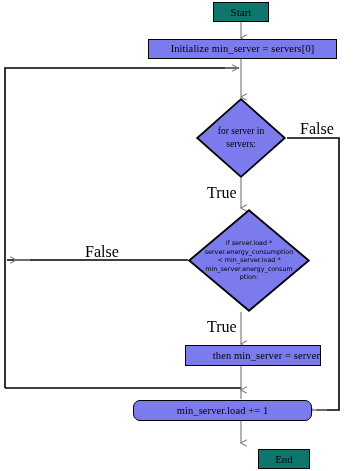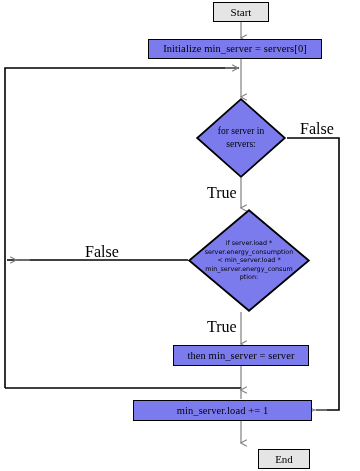--- a/index.html
+++ b/index.html
@@ -33,21 +33,21 @@
     z-index: 3;
   }
   .proc {
     background: #7b7bee;
     border: 1.6px solid #000000;
     font-size: 10.5px;
     line-height: 1.1;
     letter-spacing: 0.1px;
   }
   .terminal {
-    background: #e5e5e5;
+    background: #0f766e;
     border: 1.6px solid #000000;
     font-size: 11px;
   }
   .diamond-wrap {
     position: absolute;
     z-index: 3;
   }
   .diamond-wrap svg {
     position: absolute;
     left: 0;
@@ -130,21 +130,21 @@
 
     <line x1="241" y1="388" x2="241" y2="399" stroke="#8a8a8a" stroke-width="1.3"></line>
 
     <line x1="241" y1="421" x2="241" y2="443" stroke="#8a8a8a" stroke-width="1.3" marker-end="url(#arrowDown)"></line>
   </svg>
 
   <div class="node terminal" style="left:213px; top:2px; width:56px; height:20px;">
     <span>Start</span>
   </div>
 
-  <div class="node proc" style="left:148px; top:39px; width:174px; height:20px;">
+  <div class="node proc" style="left:148px; top:39px; width:189px; height:20px;">
     <span>Initialize min_server = servers[0]</span>
   </div>
 
   <div class="diamond-wrap" style="left:188px; top:209px; width:122px; height:103px;">
     <svg width="122" height="103" viewBox="0 0 122 103" xmlns="http://www.w3.org/2000/svg">
       <polygon points="61,1.2 120.8,51.5 61,101.8 1.2,51.5" fill="#7b7bee" stroke="#000000" stroke-width="1.8"></polygon>
     </svg>
     <div class="diamond-label d2-label">if server.load *
 server.energy_consumption
 &lt; min_server.load *
@@ -153,25 +153,25 @@
   </div>
 
   <div class="diamond-wrap" style="left:196px; top:98px; width:90px; height:80px;">
     <svg width="90" height="80" viewBox="0 0 90 80" xmlns="http://www.w3.org/2000/svg">
       <polygon points="45,1.2 88.8,40 45,78.8 1.2,40" fill="#7b7bee" stroke="#000000" stroke-width="1.8"></polygon>
     </svg>
     <div class="diamond-label d1-label">for server in
 servers:</div>
   </div>
 
-  <div class="node proc" style="left:173px; top:345px; width:136px; height:21px;">
+  <div class="node proc" style="left:185px; top:345px; width:136px; height:21px;justify-content:flex-end;">
     <span>then min_server = server</span>
   </div>
 
-  <div class="node proc" style="left:133px; top:400px; width:179px; height:21px;">
+  <div class="node proc" style="left:133px; top:400px; width:179px; height:21px;border-radius:7px;">
     <span>min_server.load += 1</span>
   </div>
 
   <div class="node terminal" style="left:215px; top:449px; width:52px; height:20px;margin-left:43px;">
     <span>End</span>
   </div>
 
   <div class="edge-label" style="left:300px; top:120px;">False</div>
 
   <div class="edge-label" style="left:207px; top:184px;">True</div>

